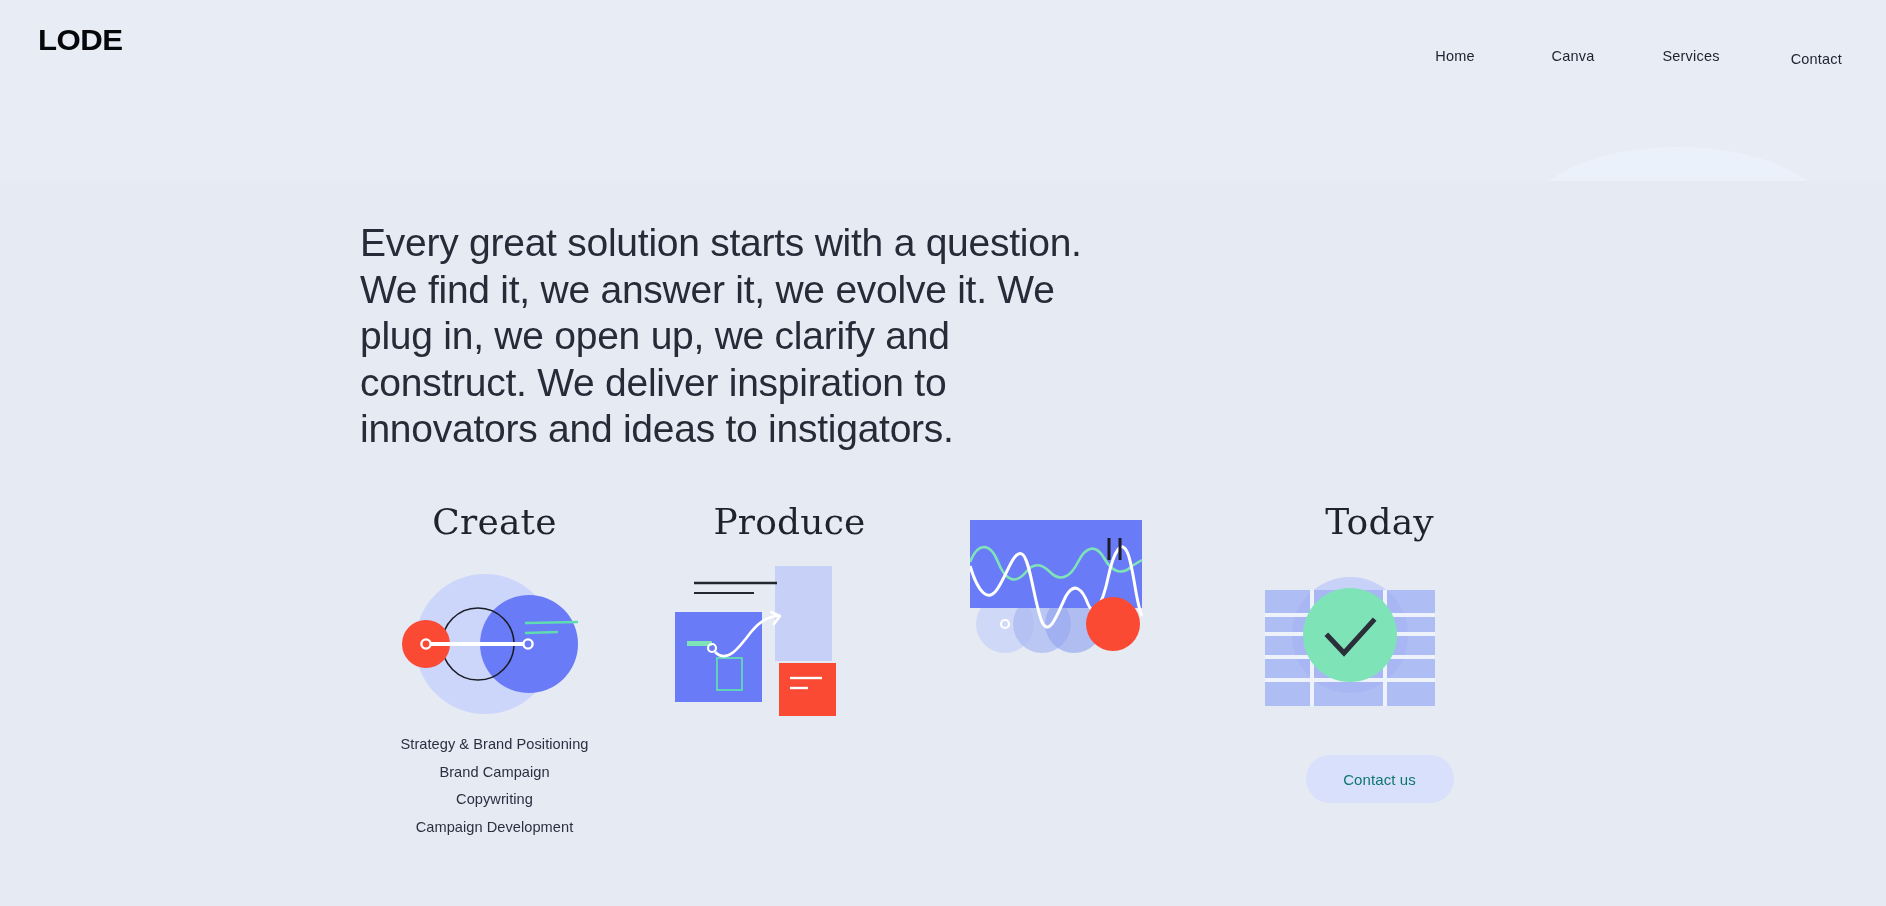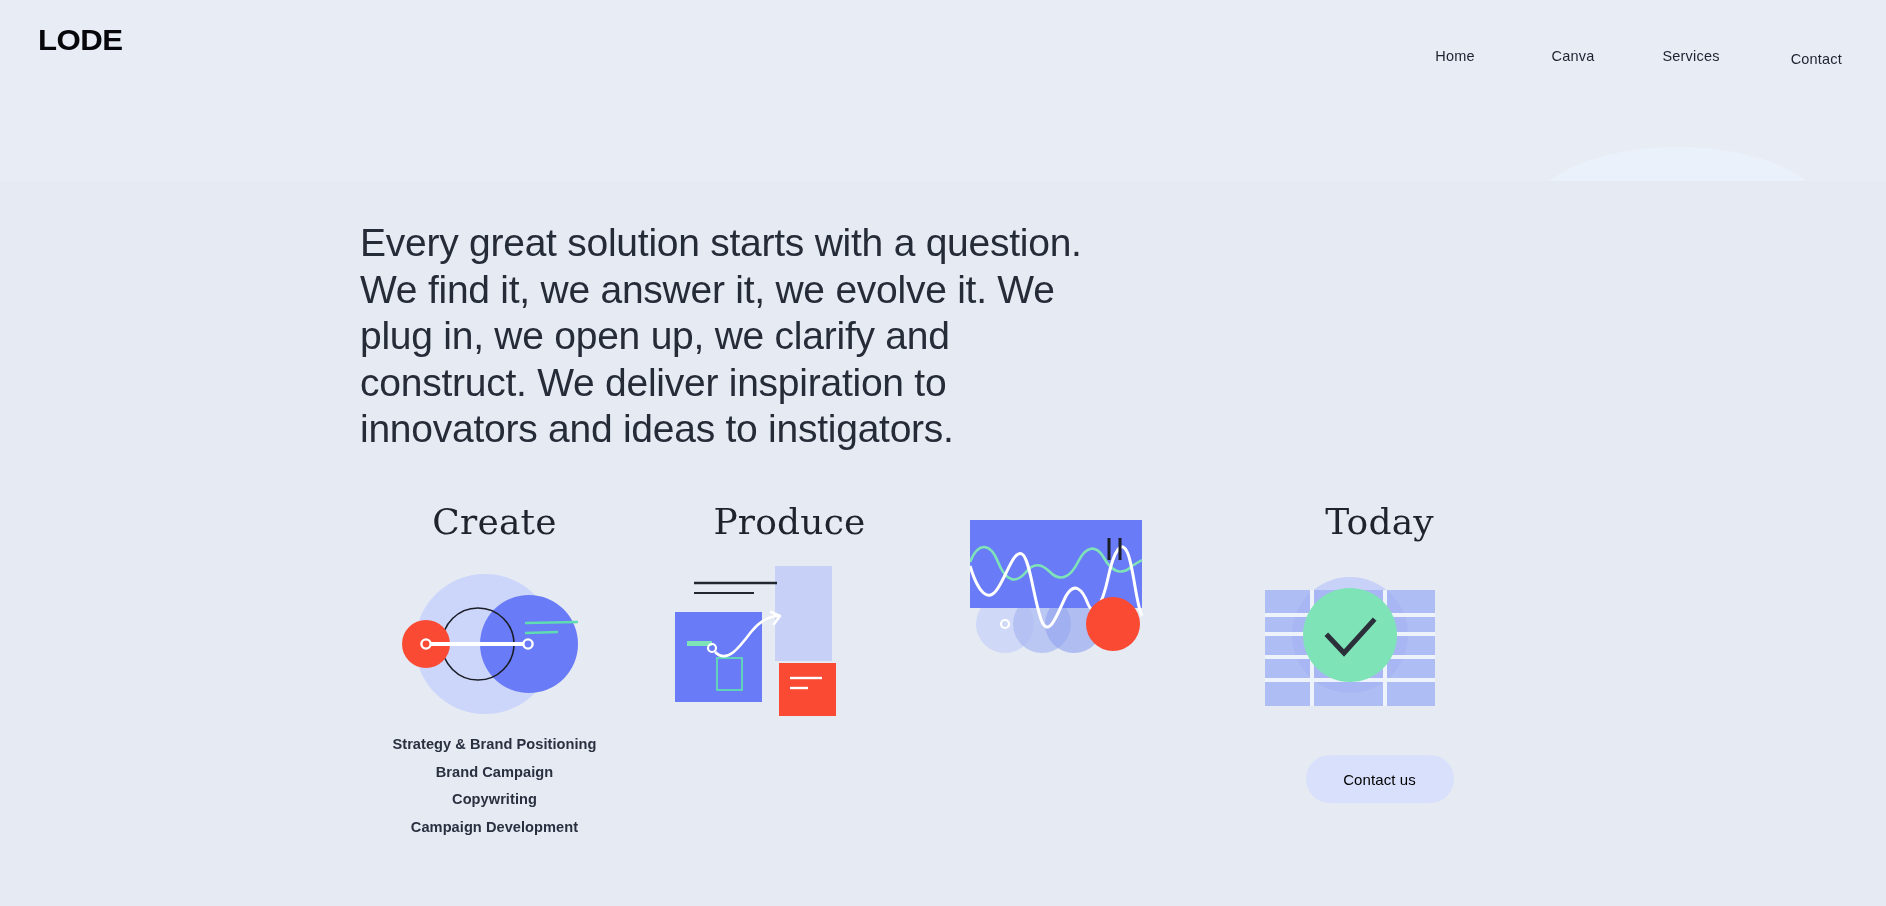--- a/index.html
+++ b/index.html
@@ -140,31 +140,30 @@
     align-items: center;
     gap: 11.5px;
   }
 
   .svc {
     font-size: 14.6px;
     color: #2b3040;
     letter-spacing: 0.05px;
     white-space: nowrap;
     line-height: 16px;
-    font-weight: bold;
   }
 
   
   .contact-btn {
     margin-top: 19px;
     width: 148px;
     height: 48px;
     border-radius: 26px;
     background: #d9e0fb;
-    color: #000000;
+    color: #0f766e;
     font-size: 15px;
     font-weight: 500;
     letter-spacing: 0.1px;
     display: flex;
     align-items: center;
     justify-content: center;
     border: none;
     cursor: pointer;
     font-family: "Liberation Sans", sans-serif;
   }

